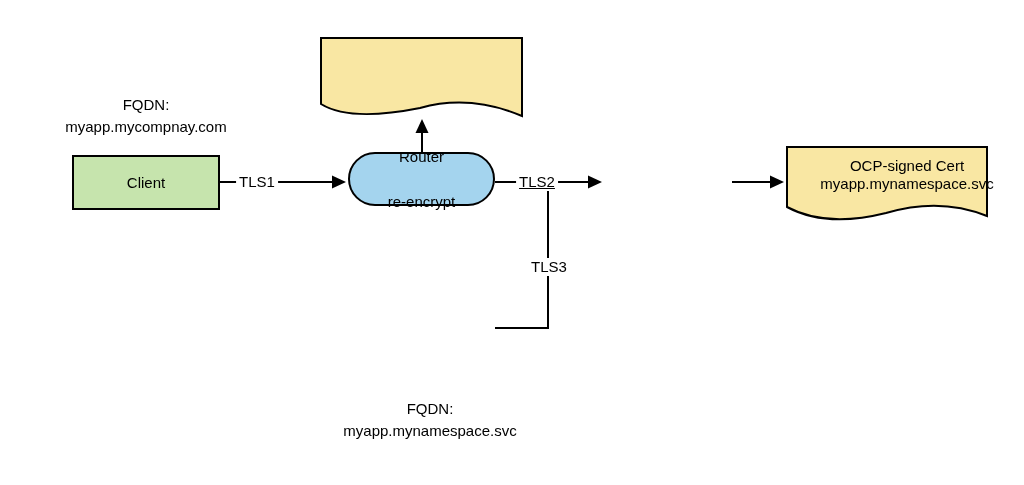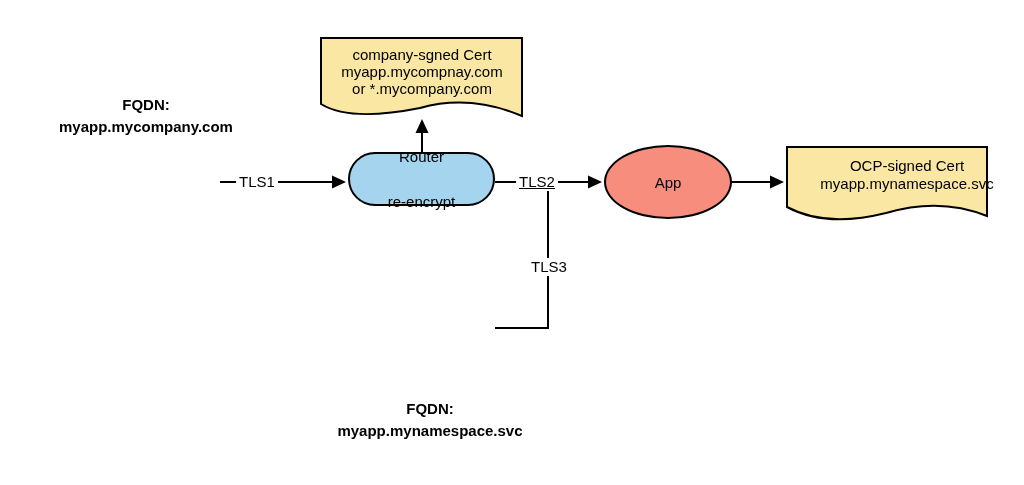--- a/index.html
+++ b/index.html
@@ -13,21 +13,21 @@
     text-align:center;font-size:15px;line-height:19px;box-sizing:border-box;
     border:2px solid #000;
   }
   .rect{background:var(--green);}
   .stadium{background:var(--blue);border-radius:30px;}
   .ellipse{border-radius:50%;background:var(--salmon);}
   .doc-text{
     position:absolute;text-align:center;font-size:15px;line-height:17px;
   }
   .free-label{
-    position:absolute;text-align:center;font-size:15px;line-height:22px;font-weight:bold;
+    position:absolute;text-align:center;font-size:15px;line-height:22px;
   }
   .edge-label{
     position:absolute;transform:translate(-50%,-50%);background:#ffffff;
     font-size:15px;padding:1px 3px;line-height:16px;
   }
   svg{display:block;}
 </style>
 </head>
 <body>
 
@@ -54,39 +54,34 @@
       <path d="M 1,1 L 202,1 L 202,79 Q 150,57 100,71 Q 30,85 1,67 Z" fill="var(--yellow)" stroke="#000" stroke-width="2"></path>
     </g>
 
     <g transform="translate(786,146)">
       <path d="M 1,1 L 201,1 L 201,70 Q 154,51 100,67 Q 40,82 1,61 Z" fill="var(--yellow)" stroke="#000" stroke-width="2"></path>
     </g>
   </svg>
 
   <div class="free-label" style="left:36px;top:94px;width:220px;">
     <div>FQDN:</div>
-    <div>myapp.mycompany.com</div>
+    <div>myapp.mycompnay.com</div>
   </div>
 
+  <div class="node rect" style="left:72px;top:155px;width:148px;height:55px;">
+    <div>Client</div>
+  </div>
 
   <div class="node stadium" style="left:348px;top:152px;width:147px;height:54px;gap:26px;">
     <div>Router</div>
     <div>re-encrypt</div>
   </div>
 
-  <div class="node ellipse" style="left:604px;top:145px;width:128px;height:74px;">
-    <div>App</div>
-  </div>
 
 
-  <div class="doc-text" style="left:320px;top:46px;width:204px;">
-    <div>company-sgned Cert</div>
-    <div>myapp.mycompnay.com</div>
-    <div>or *.mycompany.com</div>
-  </div>
 
   <div class="doc-text" style="left:786px;top:157px;width:242px;line-height:18px;">
     <div>OCP-signed Cert</div>
     <div>myapp.mynamespace.svc</div>
   </div>
 
   <div class="edge-label" style="left:257px;top:182px;">TLS1</div>
   <div class="edge-label" style="left:537px;top:182px;text-decoration:underline;">TLS2</div>
   <div class="edge-label" style="left:549px;top:267px;">TLS3</div>
 

